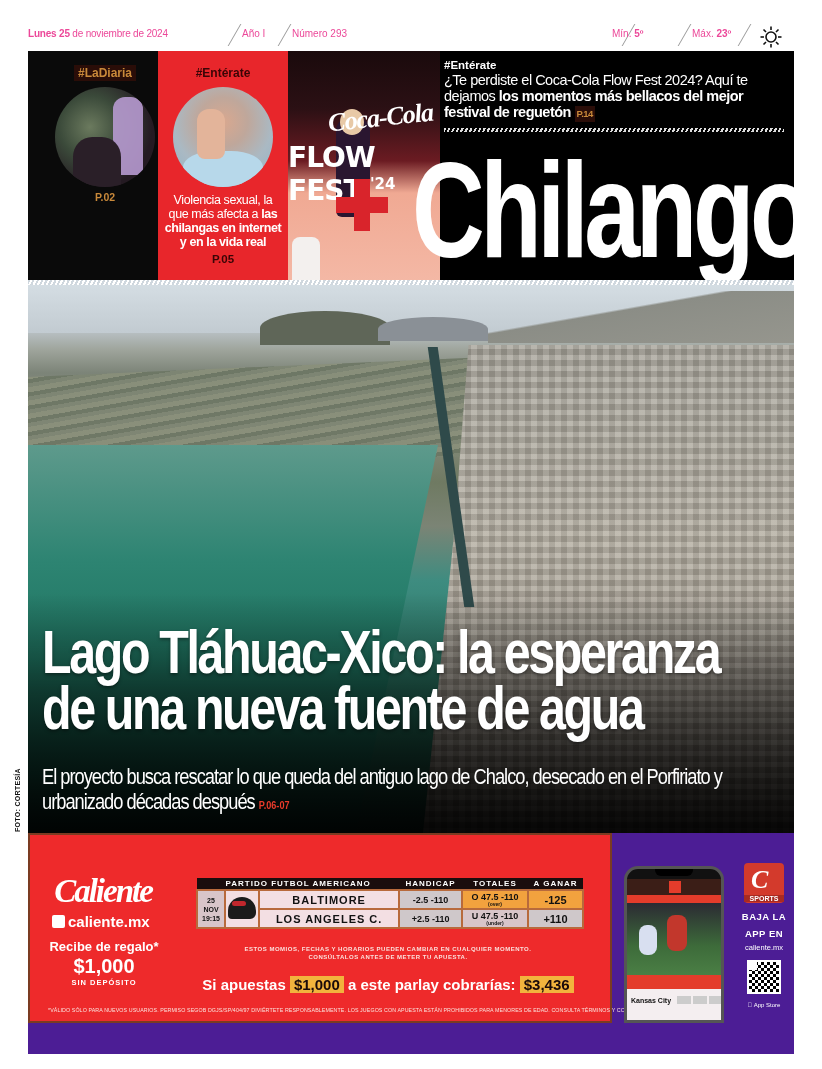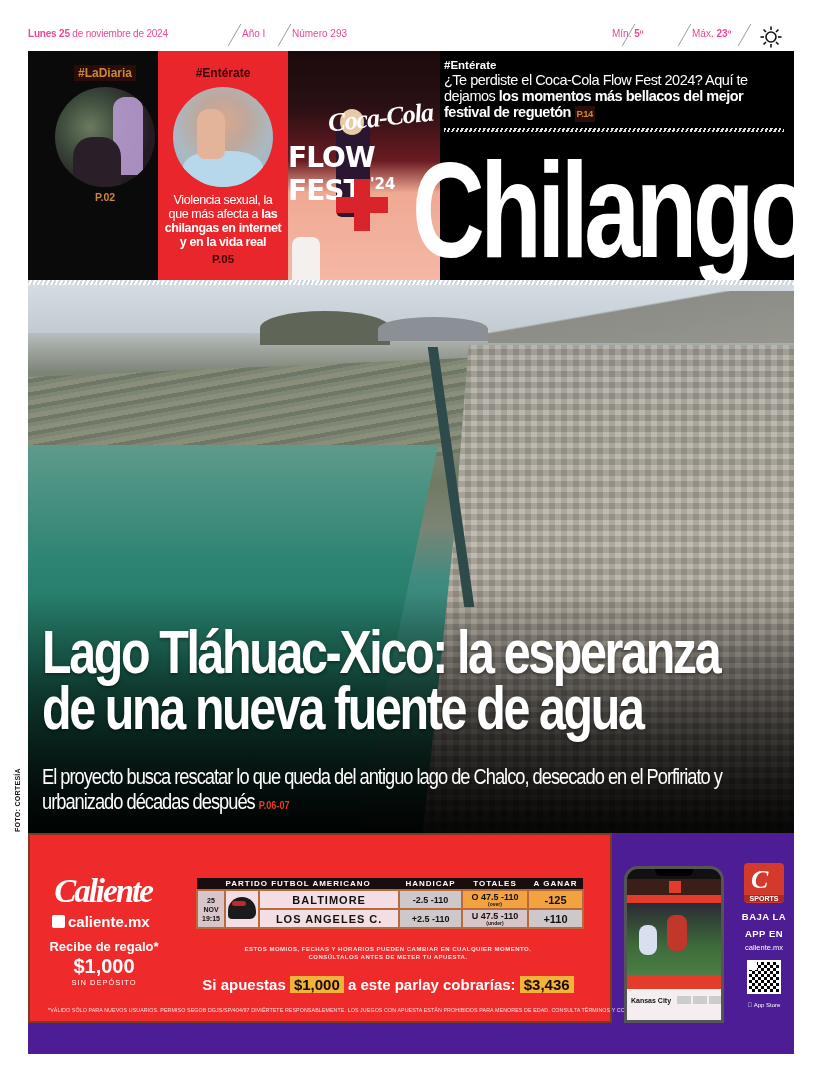--- a/index.html
+++ b/index.html
@@ -99,21 +99,21 @@
   .rule { position: absolute; left: 28px; top: 842px; width: 766px; height: 2px; background: #444; }
 
   
   .ad { position: absolute; left: 28px; top: 833px; width: 766px; height: 221px; background: #4c1d95; }
   .ad .red { position: absolute; left: 0; top: 0; width: 584px; height: 190px; background: #ee2a2b; border: 2px solid #7a3b22; }
   .ad .logo { position: absolute; left: 10px; top: 40px; width: 130px; color: #fff; font-family: "Liberation Serif", serif; font-style: italic; font-weight: 700; font-size: 33px; letter-spacing: -2px; text-align: center; }
   .ad .site { position: absolute; left: 24px; top: 80px; color: #fff; font-weight: 700; font-size: 15px; }
   .ad .site .ico { display: inline-block; width: 13px; height: 13px; background: #fff; border-radius: 2px; margin-right: 3px; vertical-align: -1px; }
   .ad .gift { position: absolute; left: 6px; top: 106px; width: 140px; text-align: center; color: #fff; font-weight: 700; font-size: 13px; }
   .ad .amount { position: absolute; left: 6px; top: 122px; width: 140px; text-align: center; color: #fff; font-weight: 700; font-size: 20px; }
-  .ad .nodep { position: absolute; left: 6px; top: 145px; width: 140px; text-align: center; color: #fff; font-weight: 400; font-size: 7.5px; letter-spacing: 1px; }
+  .ad .nodep { position: absolute; left: 6px; top: 145px; width: 140px; text-align: center; color: #fff; font-weight: 700; font-size: 7.5px; letter-spacing: 1px; }
 
   .odds { position: absolute; left: 168px; top: 45px; width: 388px; border-collapse: collapse; font-size: 9px; border-radius: 16px; }
   .odds th { background: #1a0d0d; color: #fff; font-weight: 700; letter-spacing: 1px; padding: 1px 0; font-size: 8px; text-align: center; }
   .odds td { text-align: center; font-weight: 700; border: 2px solid #b86a3c; padding: 1px 2px; color: #111; }
   .odds td.dt { background: #d8c5c9; font-size: 7px; line-height: 9px; width: 28px; }
   .odds td.team { background: #f3dfe3; font-size: 11px; letter-spacing: 1px; }
   .odds td.helmet { background: #f3dfe3; width: 34px; }
   .odds td.hc { background: #cfc8ca; }
   .odds td.tot { background: #d8c5c9; }
   .odds td.tot.over, .odds td.win.fav { background: #f2a23e; }

